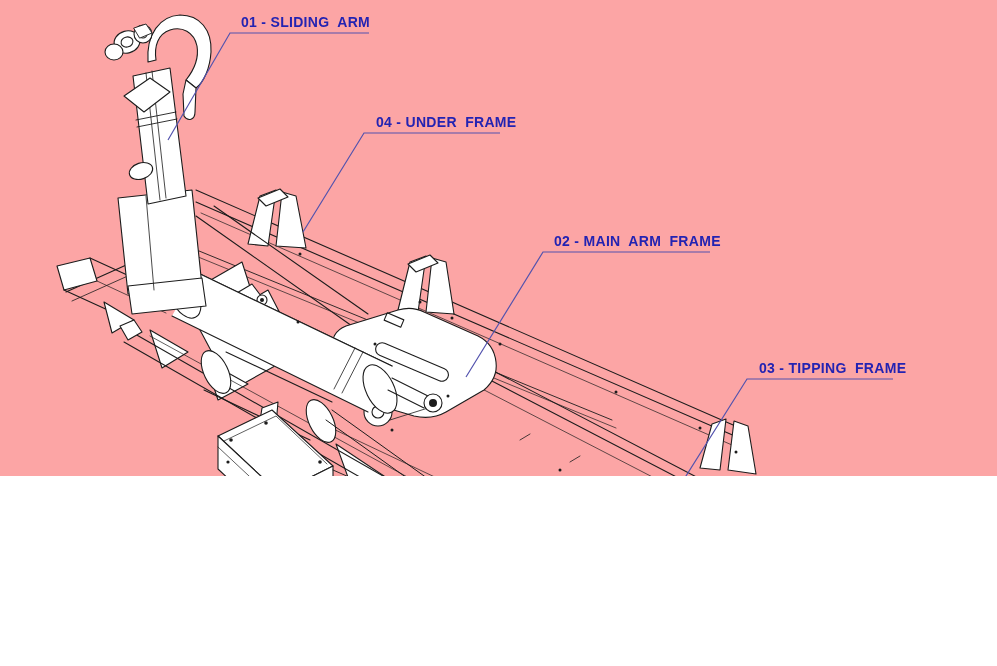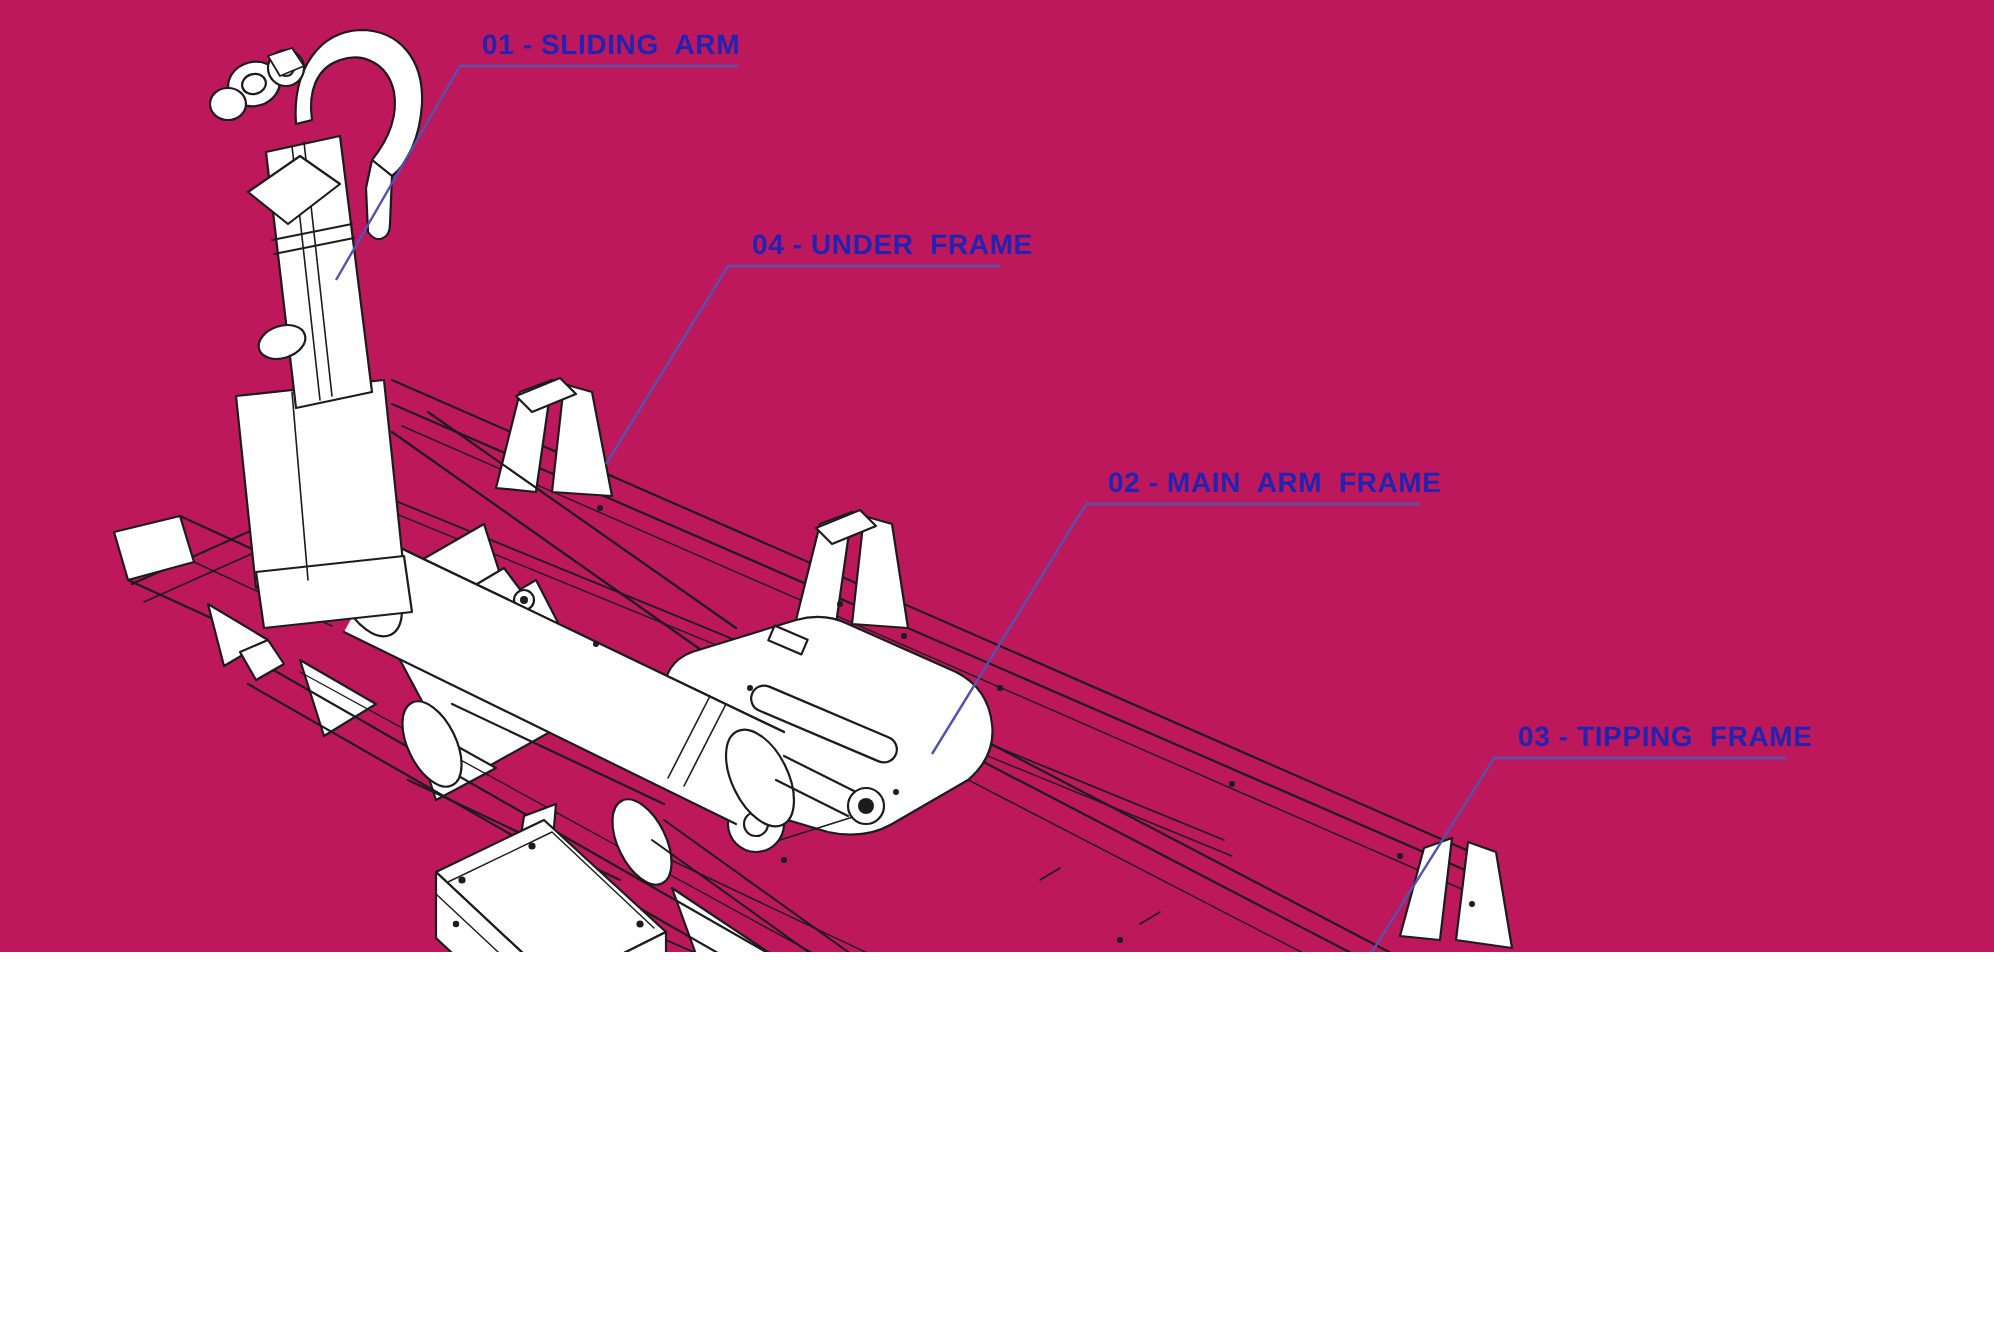--- a/index.html
+++ b/index.html
@@ -1,16 +1,16 @@
 <!DOCTYPE html>
 <html><head>
 <meta charset="utf-8">
 <style>
   html,body{margin:0;padding:0;background:#ffffff;}
-  .stage{position:relative;width:997px;height:476px;background:#be185d;overflow:hidden;
+  .stage{position:relative;width:997px;height:476px;background:#fca5a5;overflow:hidden;
          font-family:"Liberation Sans", sans-serif;}
   svg{position:absolute;left:0;top:0;}
   svg text.callout{font-family:"Liberation Sans", sans-serif;font-size:14px;font-weight:bold;
          letter-spacing:.3px;white-space:pre;}
 </style>
 </head>
 <body>
 
 <div class="stage">
 <svg width="997" height="666" viewBox="0 0 997 666">

